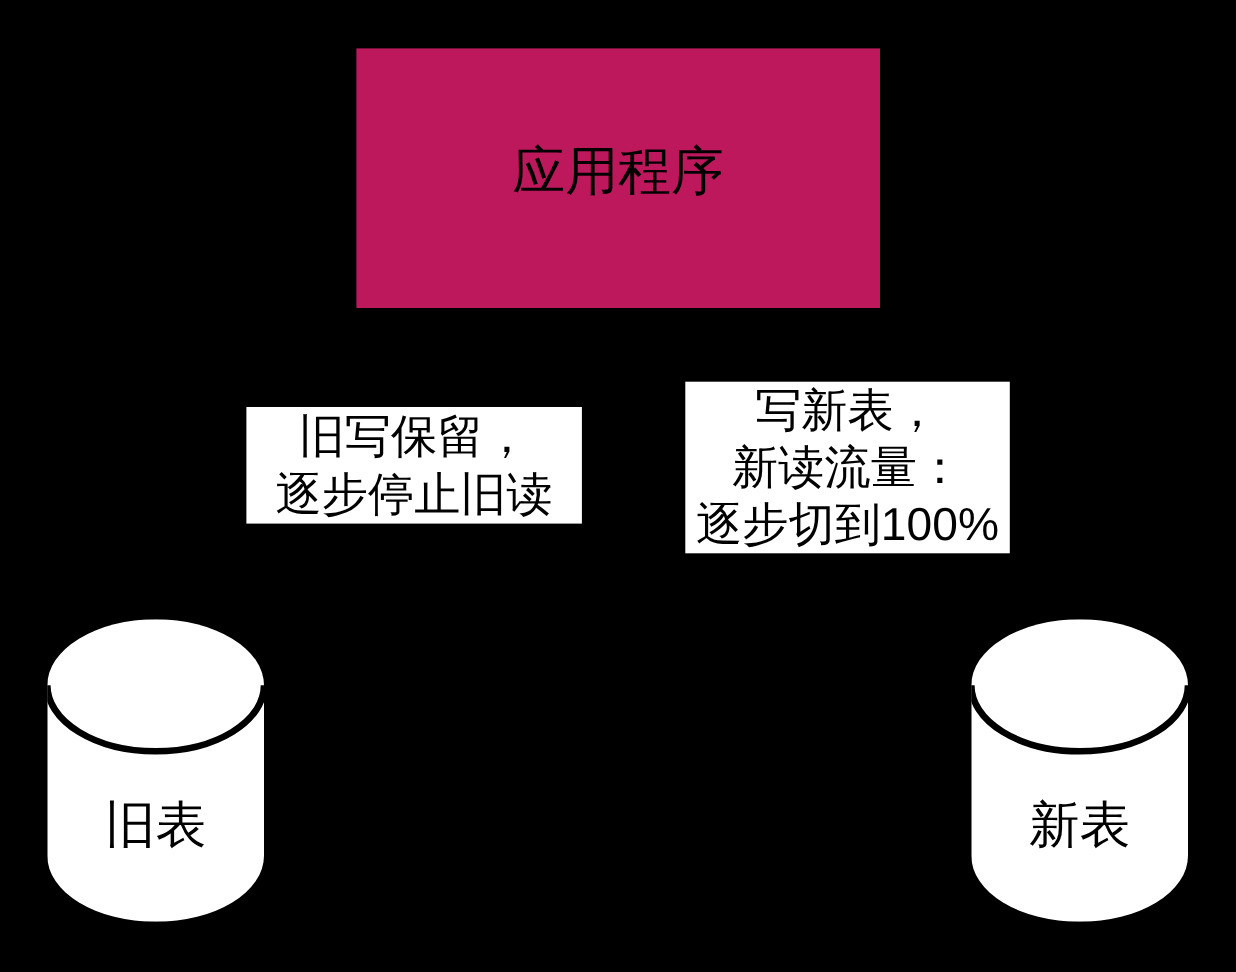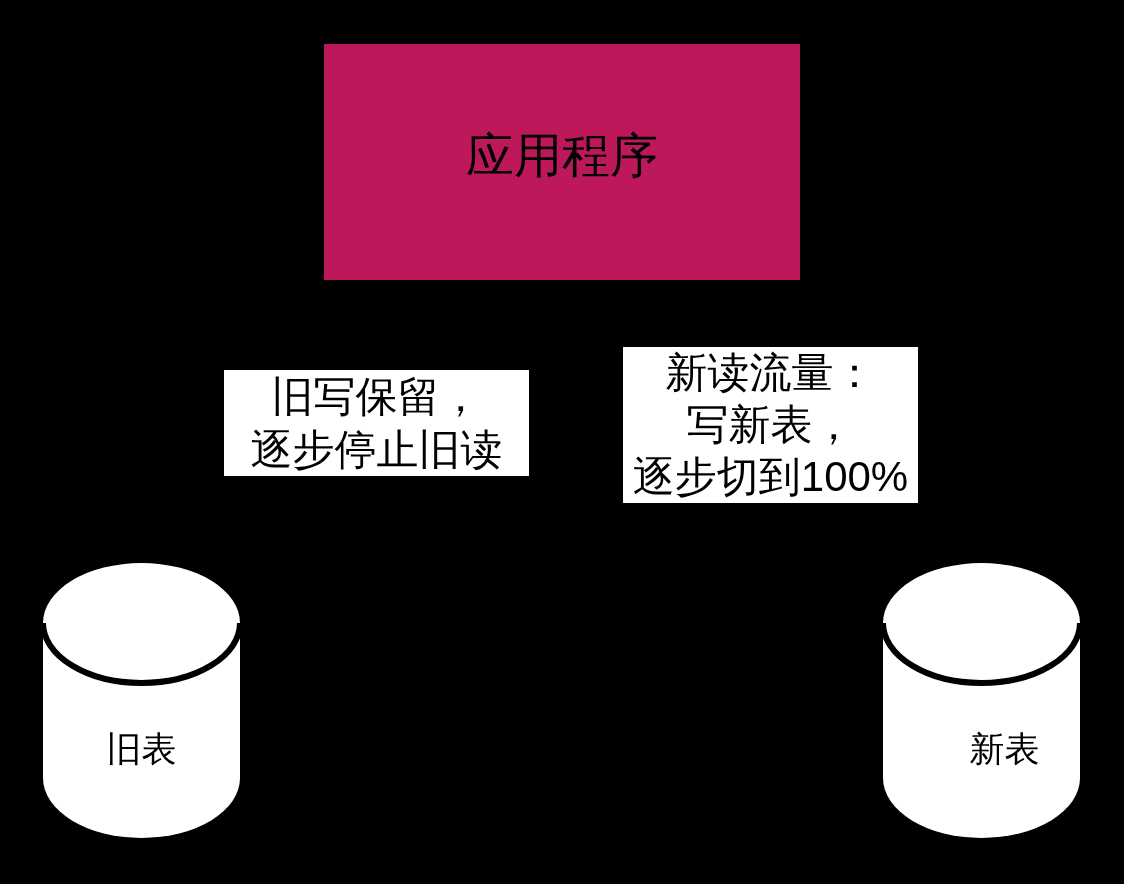--- a/index.html
+++ b/index.html
@@ -64,44 +64,44 @@
     top: 563px;
   }
   .cylinder.old { left: 43px; }
   .cylinder.new { left: 883px; }
   .cyl-label {
     position: absolute;
     width: 197px;
     top: 719px;
     height: 60px;
     line-height: 60px;
-    font-size: 35px;
+    font-size: 46px;
     text-align: center;
     color: #000000;
   }
   .cyl-label.old { left: 43px; }
-  .cyl-label.new { left: 883px; padding-left: 23px; }
+  .cyl-label.new { left: 883px; }
 </style>
 </head>
 <body>
 
 <div class="canvas">
 
   <div class="app-box">
     <span class="app-label">应用程序</span>
   </div>
 
   <div class="annotation old">
     <div>旧写保留，</div>
     <div>逐步停止旧读</div>
   </div>
 
   <div class="annotation new">
+    <div>写新表，</div>
     <div>新读流量：</div>
-    <div>写新表，</div>
     <div>逐步切到100%</div>
   </div>
 
   <svg class="cylinder old" viewBox="0 0 197 275" xmlns="http://www.w3.org/2000/svg">
     <path d="M0,60 A98.5,60 0 0 1 197,60 L197,215 A98.5,60 0 0 1 0,215 Z" fill="#ffffff" stroke="none"></path>
     <path d="M0,60 A98.5,60 0 0 0 197,60" fill="none" stroke="#000000" stroke-width="6"></path>
   </svg>
   <div class="cyl-label old">旧表</div>
 
   <svg class="cylinder new" viewBox="0 0 197 275" xmlns="http://www.w3.org/2000/svg">

